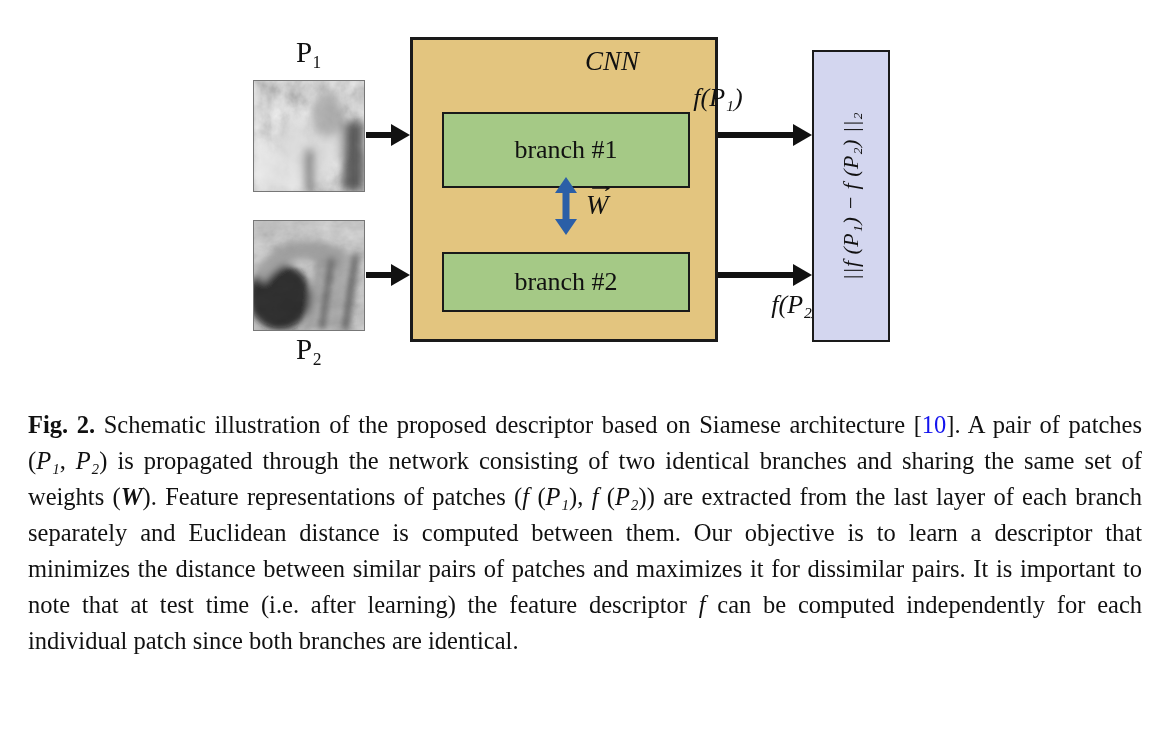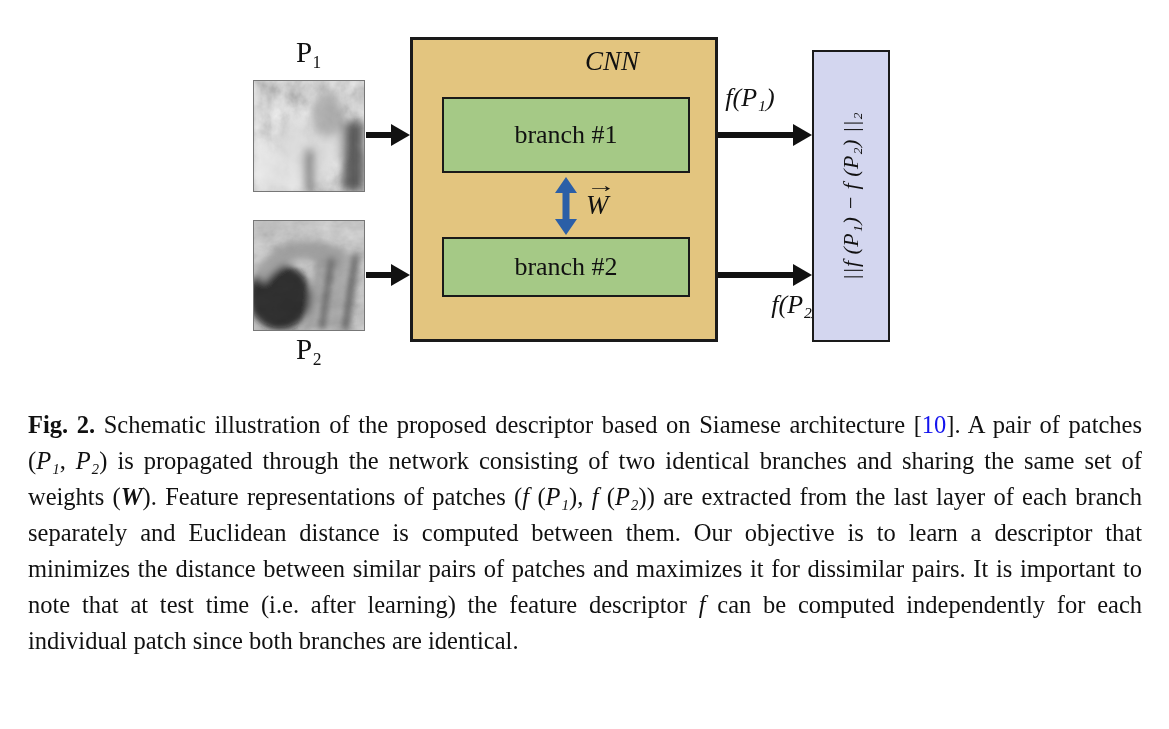--- a/index.html
+++ b/index.html
@@ -8,21 +8,21 @@
     font-family:"Liberation Serif","DejaVu Serif",serif;color:#111;
   }
   .abs{position:absolute;}
   
   .diagram{position:absolute;left:0;top:0;width:1169px;height:385px;}
   .patch-label{width:112px;text-align:center;font-size:29px;}
   .patch{width:112px;height:112px;display:block;border:1px solid #777;box-sizing:border-box;}
   .box{box-sizing:border-box;border:2px solid #1a1a1a;}
   .cnn-box{background:var(--cnn-box,#E3C57F);border-width:3px;}
   .cnn-title{width:308px;text-align:center;font-style:italic;font-size:27px;margin-left:48px;}
-  .branch{background:var(--branch-box,#A5C986);display:flex;align-items:center;justify-content:center;font-size:26px;}
+  .branch{background:var(--branch-box,#A5C986);display:flex;align-items:center;justify-content:center;font-size:26px;margin-top:15px;}
   .arrow-shaft{background:#111;height:6px;}
   .arrow-head{width:0;height:0;border-top:11px solid transparent;border-bottom:11px solid transparent;border-left:19px solid #111;}
   .loss-box{background:var(--loss-box,#D3D6EF);display:flex;align-items:center;justify-content:center;}
   .loss-expr{transform:rotate(-90deg);white-space:nowrap;font-style:italic;font-size:22px;letter-spacing:0.5px;}
   .loss-title{width:160px;text-align:center;font-size:24px;}
   .fp-label{width:100px;text-align:center;font-size:26px;font-style:italic;}
   .vec{display:inline-flex;flex-direction:column;align-items:center;line-height:1;}
   .vec .arr{font-size:20px;height:12px;line-height:10px;transform:translateX(4px) scaleX(1.5);}
   .vec .sym{font-style:italic;font-size:27px;}
   
@@ -108,21 +108,21 @@
   </div>
 
   <svg class="abs" style="left:554px;top:177px;" width="24" height="58" viewBox="0 0 24 58">
     <polygon points="12,0 23,16 15.5,16 15.5,42 23,42 12,58 1,42 8.5,42 8.5,16 1,16" fill="var(--weights-arrow,#2B5FA7)"></polygon>
   </svg>
   <div class="abs vec" style="left:586px;top:180px;">
     <span class="arr">→</span>
     <span class="sym">W</span>
   </div>
 
-  <div class="abs fp-label" style="left:700px;top:83px;">f(P₁)</div>
+  <div class="abs fp-label" style="left:668px;top:83px;">f(P₁)</div>
   <div class="abs arrow-shaft" style="left:718px;top:132px;width:76px;"></div>
   <div class="abs arrow-head" style="left:793px;top:124px;"></div>
 
   <div class="abs arrow-shaft" style="left:718px;top:272px;width:76px;"></div>
   <div class="abs arrow-head" style="left:793px;top:264px;"></div>
   <div class="abs fp-label" style="left:746px;top:290px;">f(P₂)</div>
 
   <div class="abs box loss-box" style="left:812px;top:50px;width:78px;height:292px;">
     <span class="loss-expr">||f (P₁) − f (P₂) ||₂</span>
   </div>

